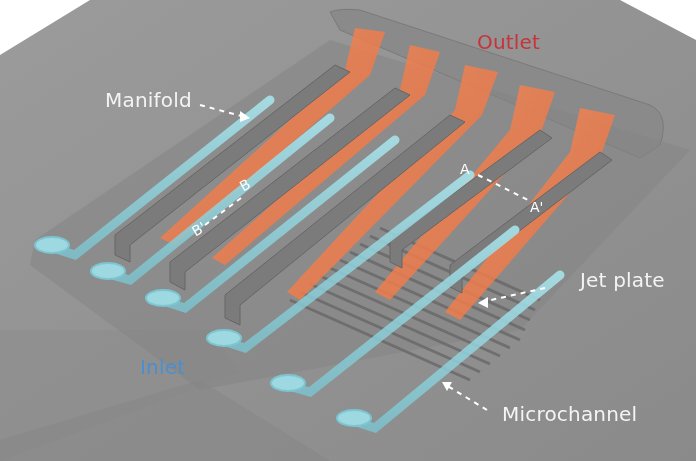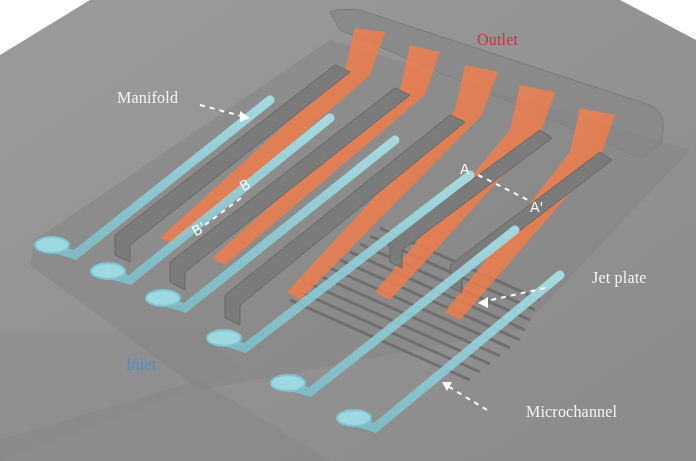--- a/index.html
+++ b/index.html
@@ -5,27 +5,26 @@
     html, body { margin: 0; padding: 0; }
     body {
       width: 696px; height: 461px; overflow: hidden;
       background: #8e8e8e;
       font-family: "DejaVu Sans", "Liberation Sans", sans-serif;
       position: relative;
     }
     #scene { position: absolute; left: 0; top: 0; width: 696px; height: 461px; }
     .label {
       position: absolute;
-      font-size: 16px;
+      font-size: 20px;
       letter-spacing: 0.2px;
       white-space: nowrap;
       line-height: 1;
-      font-family: Liberation Serif, serif;
     }
-    .label.white { color: #f4f4f4; margin-left: 12px; }
+    .label.white { color: #f4f4f4; }
     .label.outlet { color: #c8323a; }
     .label.inlet { color: #4a8fd0; }
     .mark { position: absolute; color: #ffffff; font-size: 14px; line-height: 1; }
   </style>
 </head>
 <body>
 
 <svg id="scene" viewBox="0 0 696 461" xmlns="http://www.w3.org/2000/svg">
   <defs>
     <linearGradient id="bg" x1="0" y1="0" x2="1" y2="1">
@@ -109,20 +108,20 @@
   </g>
   <g fill="#ffffff">
     <polygon points="250,118 240,111 240,122"></polygon>
     <polygon points="478,303 488,297 488,308"></polygon>
     <polygon points="442,382 452,382 447,391"></polygon>
   </g>
 </svg>
 
 <div class="label outlet" style="left:477px; top:32px;">Outlet</div>
 <div class="label white" style="left:105px; top:90px;">Manifold</div>
-<div class="label inlet" style="left:126px; top:357px;">Inlet</div>
+<div class="label inlet" style="left:140px; top:357px;">Inlet</div>
 <div class="label white" style="left:580px; top:270px;">Jet plate</div>
-<div class="label white" style="left:514px; top:404px;">Microchannel</div>
+<div class="label white" style="left:502px; top:404px;">Microchannel</div>
 
 <div class="mark" style="left:460px; top:162px;">A</div>
 <div class="mark" style="left:530px; top:200px;">A'</div>
 <div class="mark" style="left:240px; top:178px; transform:rotate(-30deg);">B</div>
 <div class="mark" style="left:192px; top:222px; transform:rotate(-30deg);">B'</div>
 
 </body></html>

